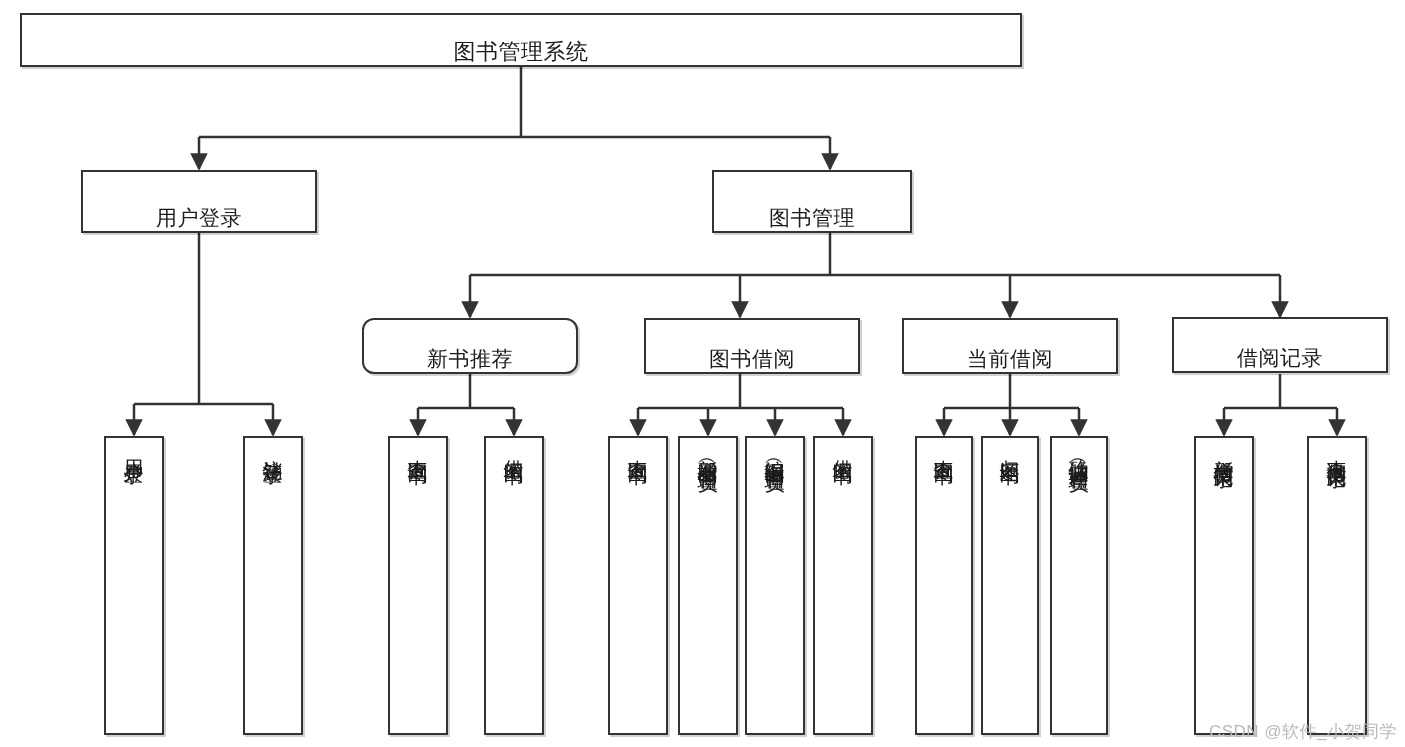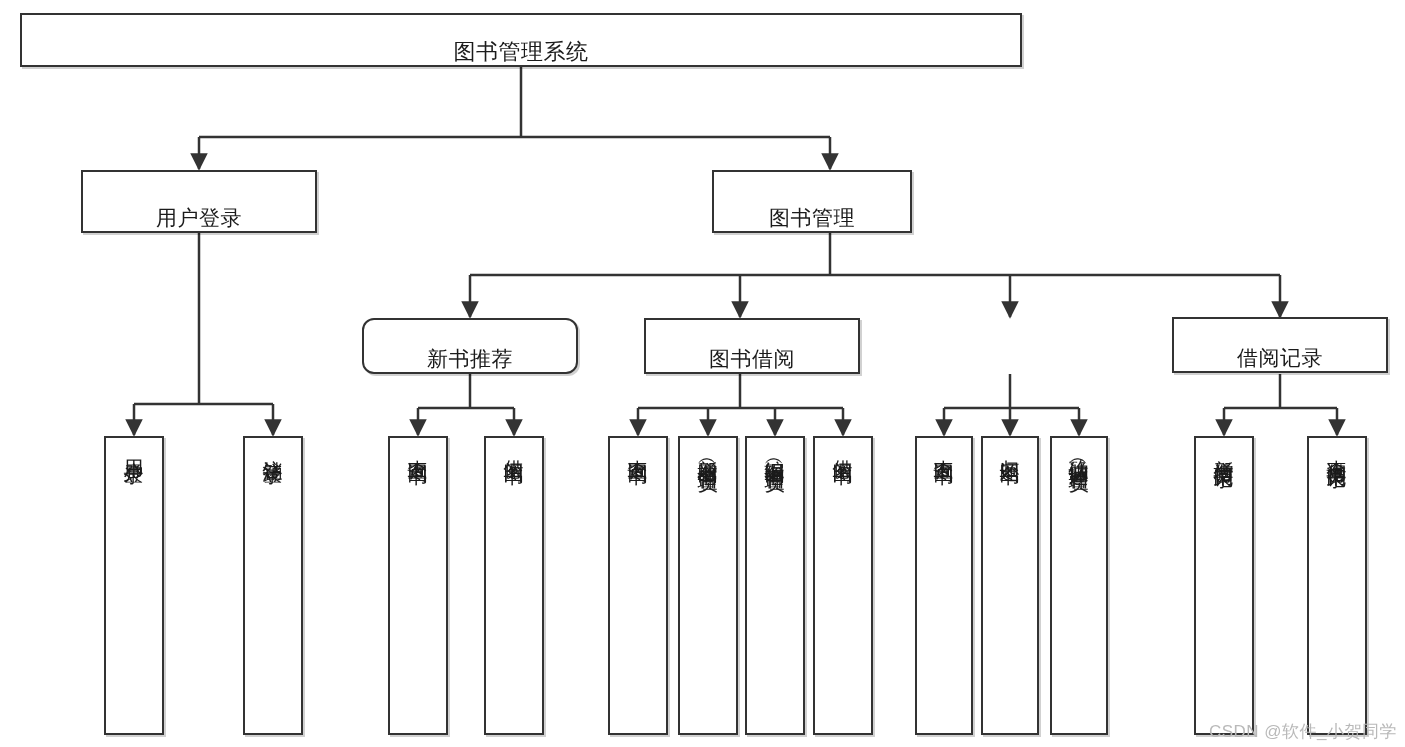--- a/index.html
+++ b/index.html
@@ -132,20 +132,23 @@
     </div>
     <div class="node horiz" id="node-l2b" style="left: 712px; top: 170px; width: 200px; height: 63px;">
       <span class="lbl">图书管理</span>
     </div>
     <div class="node horiz" id="node-l3a" style="left: 362px; top: 318px; width: 216px; height: 56px; border-radius: 12px;">
       <span class="lbl">新书推荐</span>
     </div>
     <div class="node horiz" id="node-l3b" style="left: 632px; top: 318px; width: 216px; height: 56px; margin-left: 12px;">
       <span class="lbl">图书借阅</span>
     </div>
+    <div class="node horiz" id="node-l3c" style="left: 902px; top: 318px; width: 216px; height: 56px;">
+      <span class="lbl">当前借阅</span>
+    </div>
     <div class="node horiz" id="node-l3d" style="left: 1172px; top: 317px; width: 216px; height: 56px; font-family: Liberation Serif, serif;">
       <span class="lbl">借阅记录</span>
     </div>
     <div class="node vert" id="node-n1" style="left: 104px; top: 436px; width: 60px; height: 299px;">
       <span class="lbl">用户登录</span>
     </div>
     <div class="node vert" id="node-n2" style="left: 243px; top: 436px; width: 60px; height: 299px;">
       <span class="lbl">注销登录</span>
     </div>
     <div class="node vert" id="node-n3" style="left: 388px; top: 436px; width: 60px; height: 299px;">

